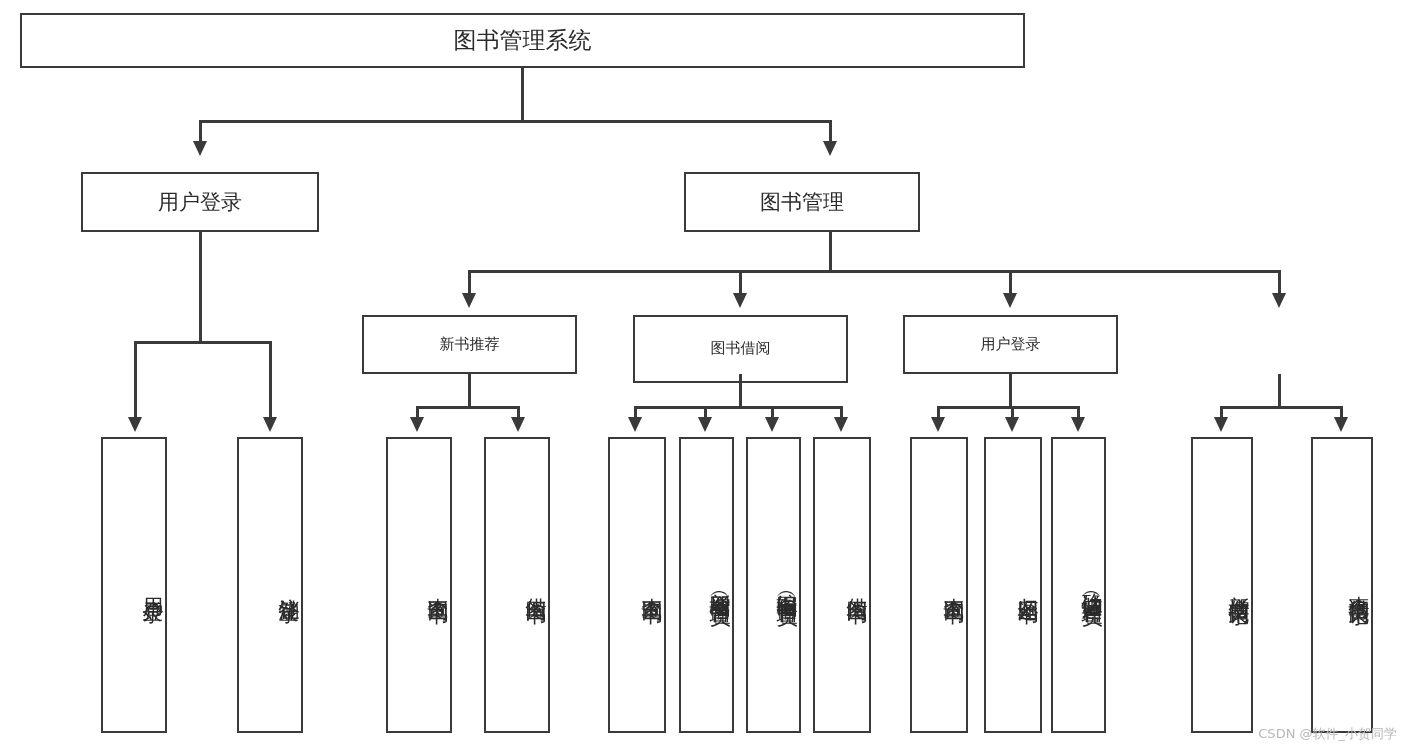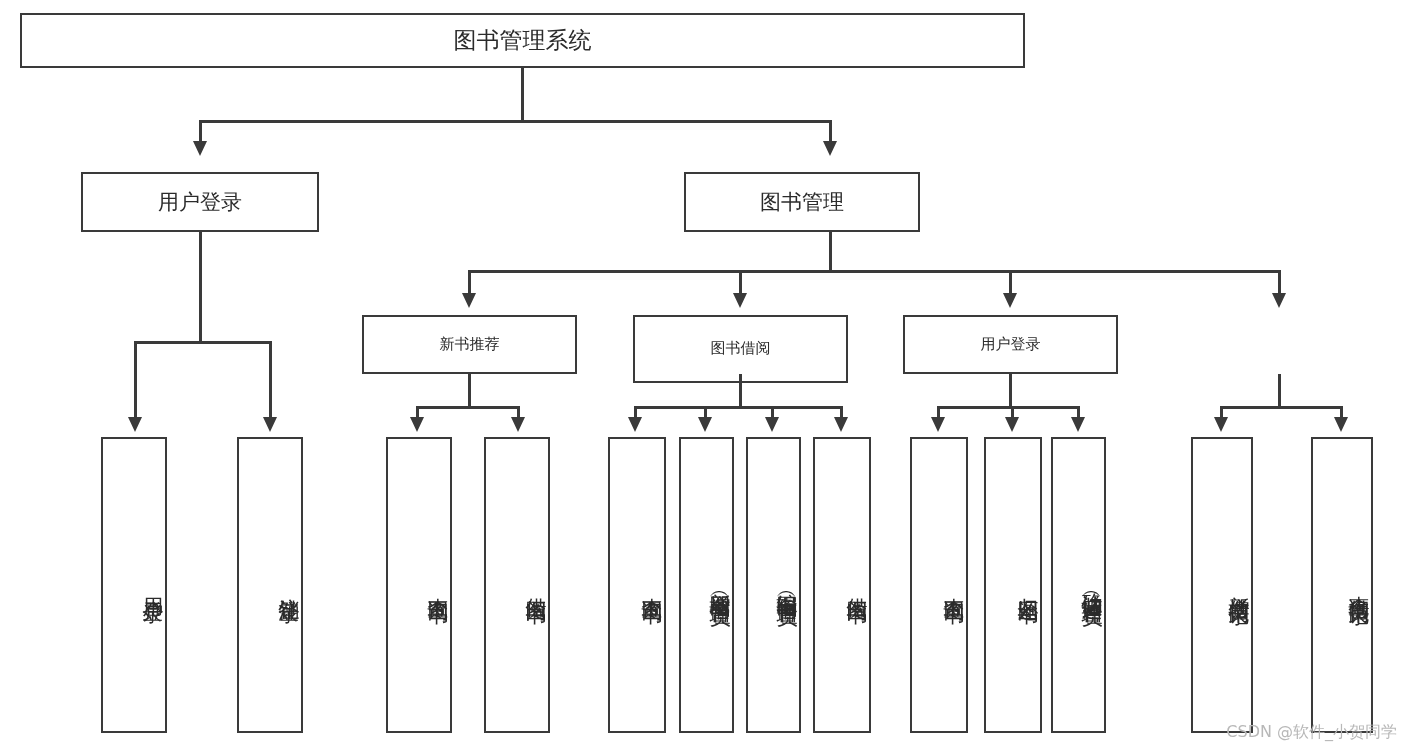--- a/index.html
+++ b/index.html
@@ -65,21 +65,21 @@
     height: 0;
     border-left: 7px solid transparent;
     border-right: 7px solid transparent;
     border-top: 15px solid #3a3a3a;
   }
   
   #watermark {
     position: absolute;
     right: 8px;
     bottom: 4px;
-    font-size: 16px;
+    font-size: 13px;
     color: #b8b8b8;
     white-space: nowrap;
     font-family: "DejaVu Sans", "Liberation Sans", sans-serif;
     user-select: none;
   }
 </style>
 </head>
 <body>
 
 <div id="canvas">

